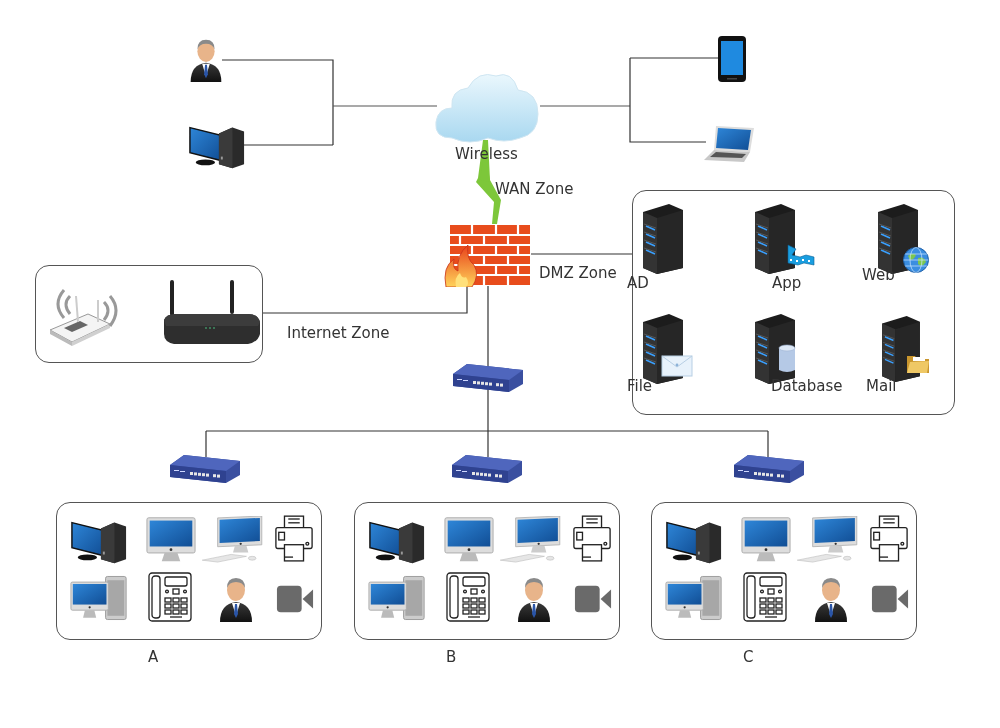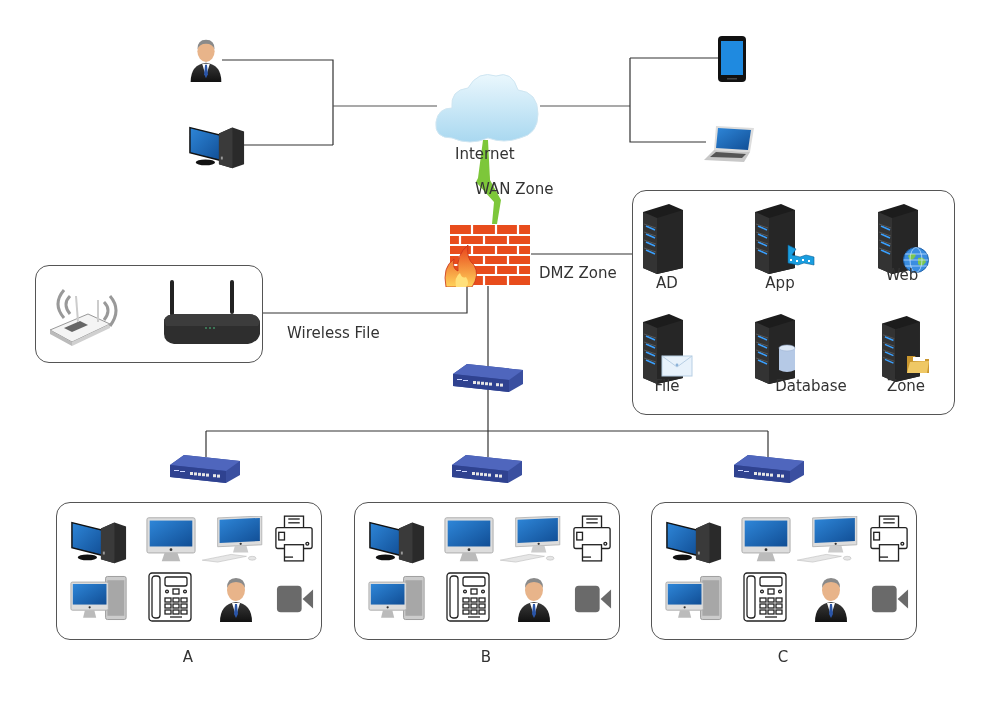--- a/index.html
+++ b/index.html
@@ -1,21 +1,21 @@
 <!DOCTYPE html>
 <html><head>
 <meta charset="utf-8">
 <style>
   html,body{margin:0;padding:0;background:#fff;}
   body{width:1000px;height:728px;position:relative;overflow:hidden;font-family:"DejaVu Sans","Liberation Sans",sans-serif;}
   .lbl{position:absolute;font-size:15px;color:#333;white-space:nowrap;}
   .box{position:absolute;border:1.5px solid #555;border-radius:14px;background:#fff;}
   svg.wires{position:absolute;left:0;top:0;}
   .icon{position:absolute;}
-  .caption{position:absolute;font-size:15px;color:#333;text-align:center;width:80px;}
+  .caption{position:absolute;font-size:15px;color:#333;width:80px;}
 </style>
 </head>
 <body>
 
 <svg width="0" height="0" style="position:absolute">
   <defs>
     <linearGradient id="cloudGrad" x1="0" y1="0" x2="0" y2="1">
       <stop offset="0" stop-color="#eaf7fd"></stop>
       <stop offset="1" stop-color="#a9d8f0"></stop>
     </linearGradient>
@@ -268,23 +268,23 @@
 <svg class="icon" style="left:716px;top:35px" width="32" height="48">
     <use href="#sym-phone"></use>
   </svg>
 <svg class="icon" style="left:704px;top:124px" width="52" height="40">
     <use href="#sym-laptop"></use>
   </svg>
 
 <svg class="icon" style="left:434px;top:68px" width="106" height="76">
     <use href="#sym-cloud"></use>
   </svg>
-<div class="lbl" style="left:455px;top:145px">Internet</div>
-
-<div class="lbl" style="left:475px;top:180px">WAN Zone</div>
+<div class="lbl" style="left:455px;top:145px">Wireless</div>
+
+<div class="lbl" style="left:495px;top:180px">WAN Zone</div>
 
 <svg class="icon" style="left:444px;top:225px" width="86" height="62">
     <use href="#sym-firewall"></use>
   </svg>
 <div class="lbl" style="left:539px;top:264px">DMZ Zone</div>
 
 <div class="box" style="left:632px;top:190px;width:321px;height:223px;"></div>
 
 <div>
   <svg class="icon" style="left:641px;top:204px" width="44" height="70">
@@ -298,21 +298,21 @@
     </svg>
   <svg class="icon" style="left:782px;top:243px" width="34" height="24" viewBox="0 0 34 24">
     <path d="M6 2 L14 6 L10 12 L18 14 L24 12 L32 14 L32 22 L22 20 L16 22 L6 20 Z" fill="#1a9ee0" stroke="#0a5e94" stroke-width="0.6"></path>
     <g fill="#fff">
         <rect x="8" y="16" width="2" height="2"></rect>
         <rect x="14" y="17" width="2" height="2"></rect>
         <rect x="20" y="16" width="2" height="2"></rect>
         <rect x="26" y="17" width="2" height="2"></rect>
       </g>
   </svg>
-  <div class="caption" style="left:740px;top:274px">App</div>
+  <div class="caption" style="left:772px;top:274px">App</div>
 </div>
 <div>
   <svg class="icon" style="left:876px;top:204px" width="44" height="70">
       <use href="#sym-server"></use>
     </svg>
   <svg class="icon" style="left:902px;top:246px" width="28" height="28" viewBox="0 0 28 28">
     <circle cx="14" cy="14" r="12.5" fill="#3a8de0" stroke="#1d5fa8"></circle>
     <path d="M6 10 Q10 6 14 9 Q12 14 8 14 Z M16 12 Q22 10 24 16 Q20 22 16 18 Z" fill="#7cc750"></path>
     <g fill="none" stroke="#cde7ff" stroke-width="0.7">
         <ellipse cx="14" cy="14" rx="6" ry="12.5"></ellipse>
@@ -346,31 +346,31 @@
 </div>
 <div>
   <svg class="icon" style="left:880px;top:316px" width="42" height="66">
       <use href="#sym-server"></use>
     </svg>
   <svg class="icon" style="left:906px;top:352px" width="24" height="22" viewBox="0 0 24 22">
     <path d="M1 4 L9 4 L11 7 L23 7 L23 21 L1 21 Z" fill="#c9962e"></path>
     <path d="M4 10 L23 9 L21 21 L1 21 Z" fill="#efc865"></path>
     <rect x="7" y="5" width="12" height="4" fill="#fff"></rect>
   </svg>
-  <div class="caption" style="left:866px;top:377px">Zone</div>
+  <div class="caption" style="left:866px;top:377px">Mail</div>
 </div>
 
 <div class="box" style="left:35px;top:265px;width:226px;height:96px;"></div>
 <svg class="icon" style="left:48px;top:278px" width="70" height="70">
     <use href="#sym-wifi-ap"></use>
   </svg>
 <svg class="icon" style="left:162px;top:278px" width="100" height="70">
     <use href="#sym-router"></use>
   </svg>
-<div class="lbl" style="left:287px;top:324px">Wireless File</div>
+<div class="lbl" style="left:287px;top:324px">Internet Zone</div>
 
 <svg class="icon" style="left:453px;top:362px" width="70" height="30">
     <use href="#sym-switch"></use>
   </svg>
 <svg class="icon" style="left:170px;top:453px" width="70" height="30">
     <use href="#sym-switch"></use>
   </svg>
 <svg class="icon" style="left:452px;top:453px" width="70" height="30">
     <use href="#sym-switch"></use>
   </svg>

